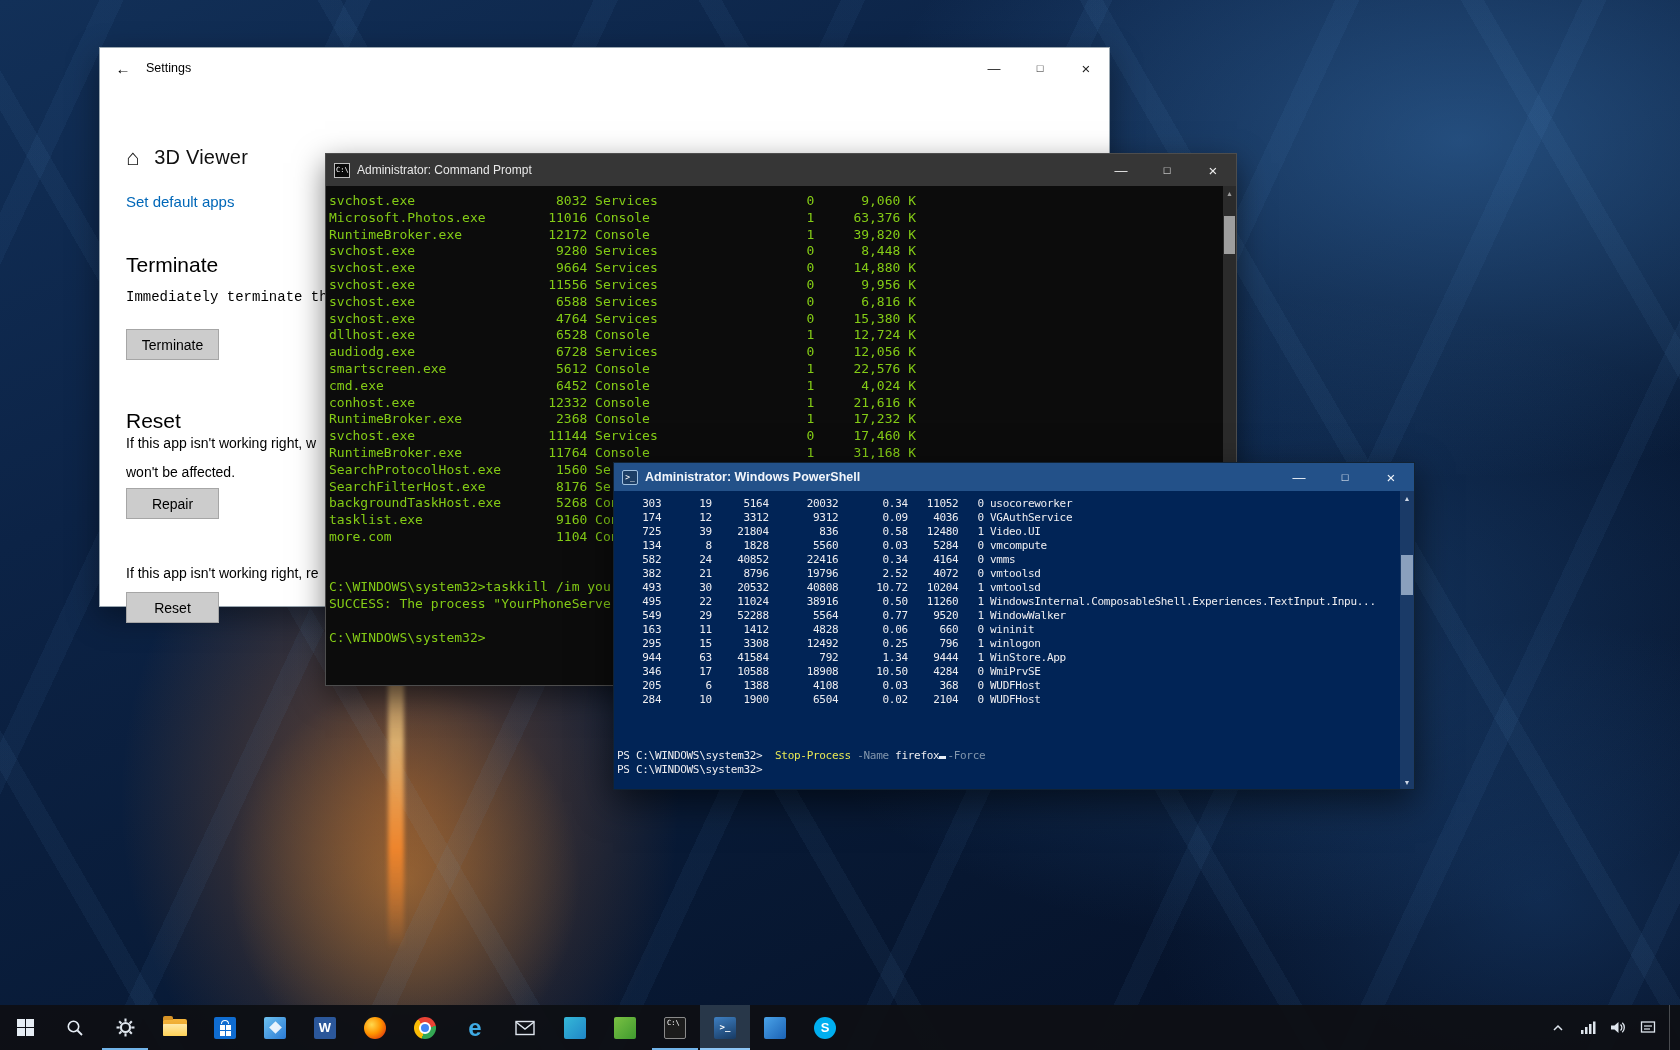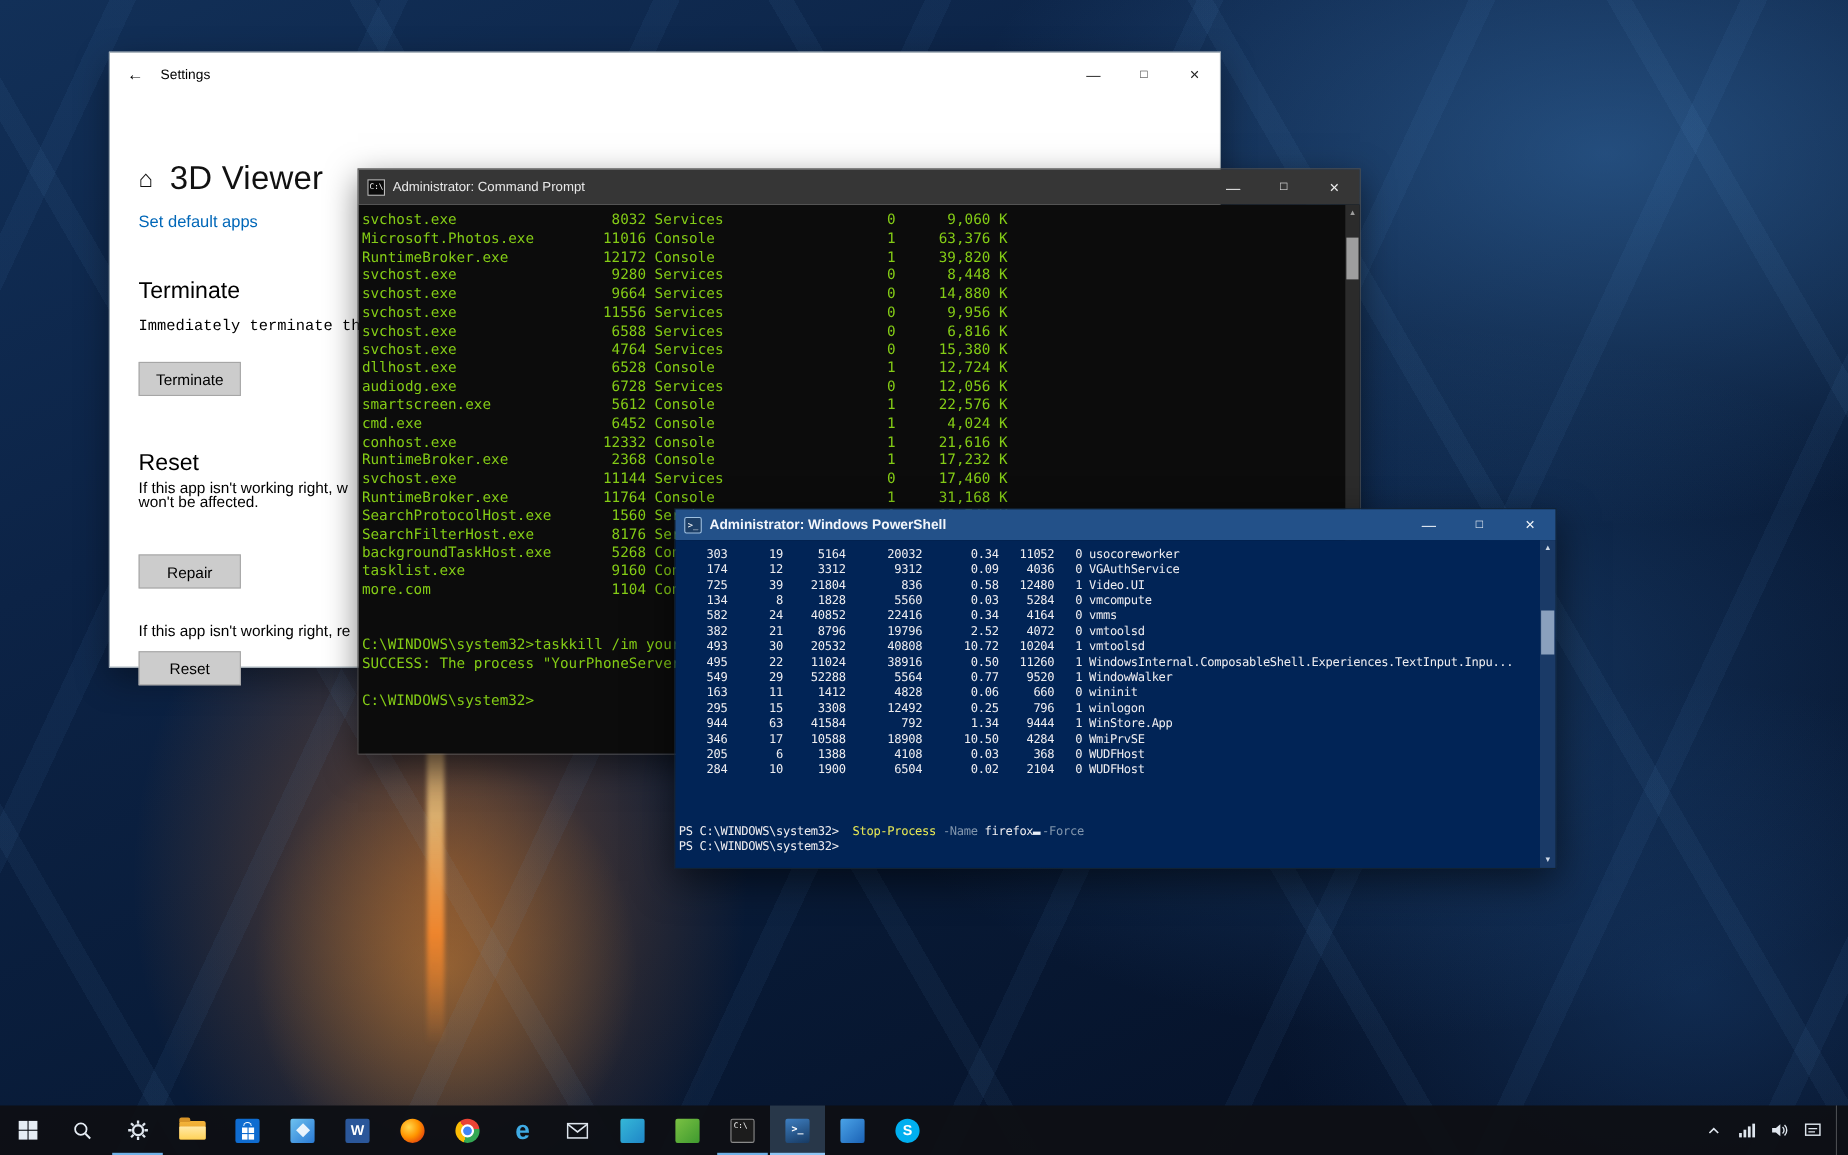--- a/index.html
+++ b/index.html
@@ -33,21 +33,21 @@
   
   .settings-window { position:absolute; left:99px; top:47px; width:1011px; height:560px; background:#ffffff;
     border:1px solid #9aa7b1; box-shadow:0 10px 30px rgba(0,0,0,.40); z-index:1; }
   .settings-titlebar { position:relative; height:40px; display:flex; align-items:center; color:#000; }
   .settings-back { width:46px; height:100%; display:flex; align-items:center; justify-content:center; font-size:15px; }
   .settings-title { font-size:12.5px; }
   .settings-titlebar .win-ctl { color:#222; }
   .settings-body { position:absolute; left:0; top:40px; right:0; bottom:0; }
   .settings-pagetitle-row { position:absolute; left:26px; top:58px; display:flex; align-items:center; gap:15px; }
   .home-icon { font-size:22px; color:#111; line-height:1; }
-  .settings-pagetitle { font-size:30px; font-weight:300; color:#111; letter-spacing:.2px; }
+  .settings-pagetitle { font-size:20px; font-weight:300; color:#111; letter-spacing:.2px; }
   .settings-link { position:absolute; left:26px; top:105px; font-size:15px; color:#0067b8; cursor:pointer; }
   .settings-h2 { position:absolute; left:26px; font-size:21px; font-weight:400; color:#000; }
   .settings-p { position:absolute; left:26px; font-size:14px; color:#000; white-space:nowrap; }
   .settings-btn { position:absolute; left:26px; width:93px; height:31px; background:#cccccc; border:1px solid #a6a6a6;
     font-size:14px; color:#000; font-family:"Liberation Sans",sans-serif; cursor:pointer; }
 
   
   .cmd-window { position:absolute; left:325px; top:153px; width:912px; height:533px; z-index:2;
     border:1px solid #4d4d4d; box-shadow:0 10px 28px rgba(0,0,0,.5); }
   .cmd-titlebar { position:relative; height:32px; background:#363636; display:flex; align-items:center; color:#e8e8e8; }
@@ -155,22 +155,22 @@
         <span class="settings-pagetitle">3D Viewer</span>
       </div>
       <a class="settings-link">Set default apps</a>
 
       <h2 class="settings-h2" style="top:165px;">Terminate</h2>
       <p class="settings-p" style="top:201px;font-family:Liberation Mono, monospace;">Immediately terminate this app</p>
       <button class="settings-btn" style="top:241px;">Terminate</button>
 
       <h2 class="settings-h2" style="top:321px;">Reset</h2>
       <p class="settings-p" style="top:347px;">If this app isn't working right, w</p>
-      <p class="settings-p" style="top:360px;">won't be affected.</p>
-      <button class="settings-btn" style="top:416px;">Repair</button>
+      <p class="settings-p" style="top:376px;">won't be affected.</p>
+      <button class="settings-btn" style="top:400px;">Repair</button>
 
       <p class="settings-p" style="top:477px;">If this app isn't working right, re</p>
       <button class="settings-btn" style="top:504px;">Reset</button>
     </div>
   </section>
 
   <section class="cmd-window">
     <div class="cmd-titlebar">
       <div class="cmd-app-icon">C:\</div>
       <div class="cmd-title">Administrator: Command Prompt</div>

